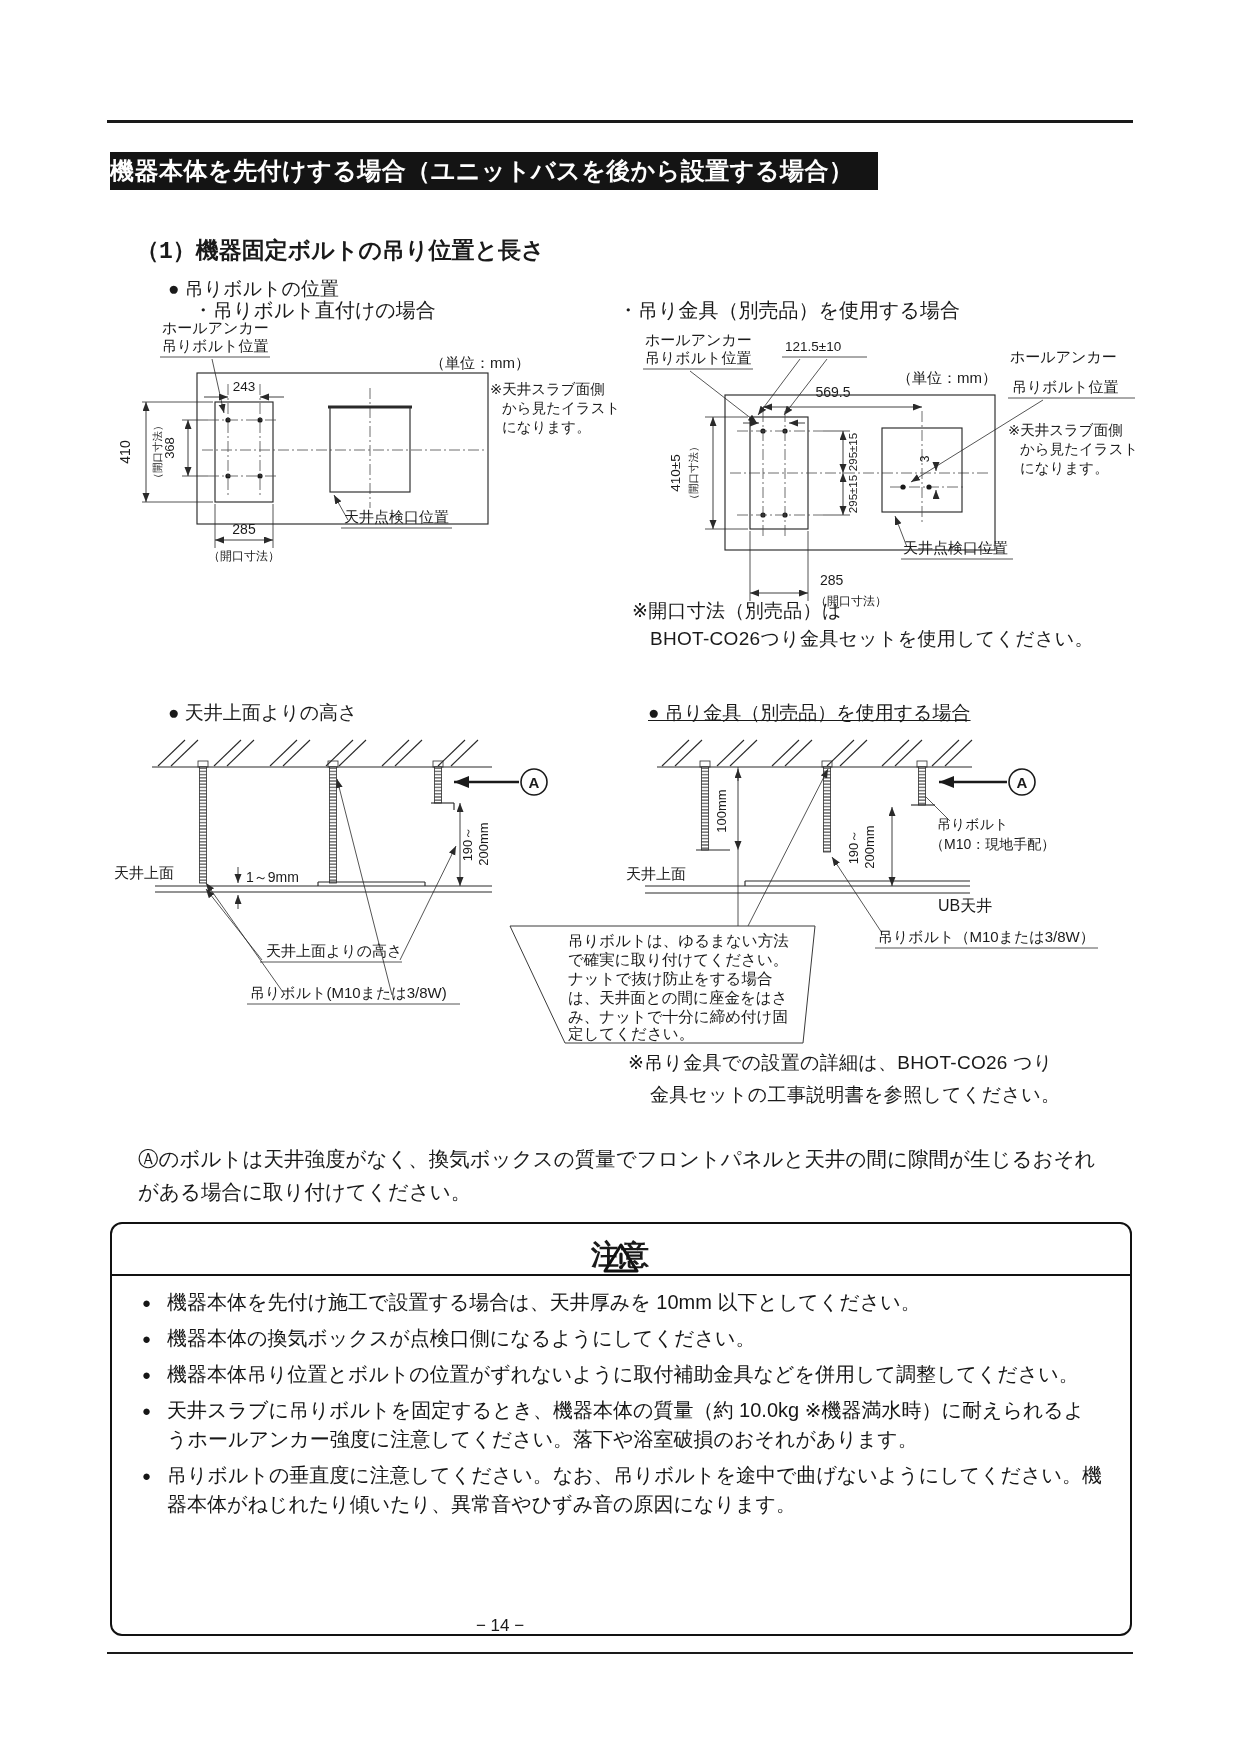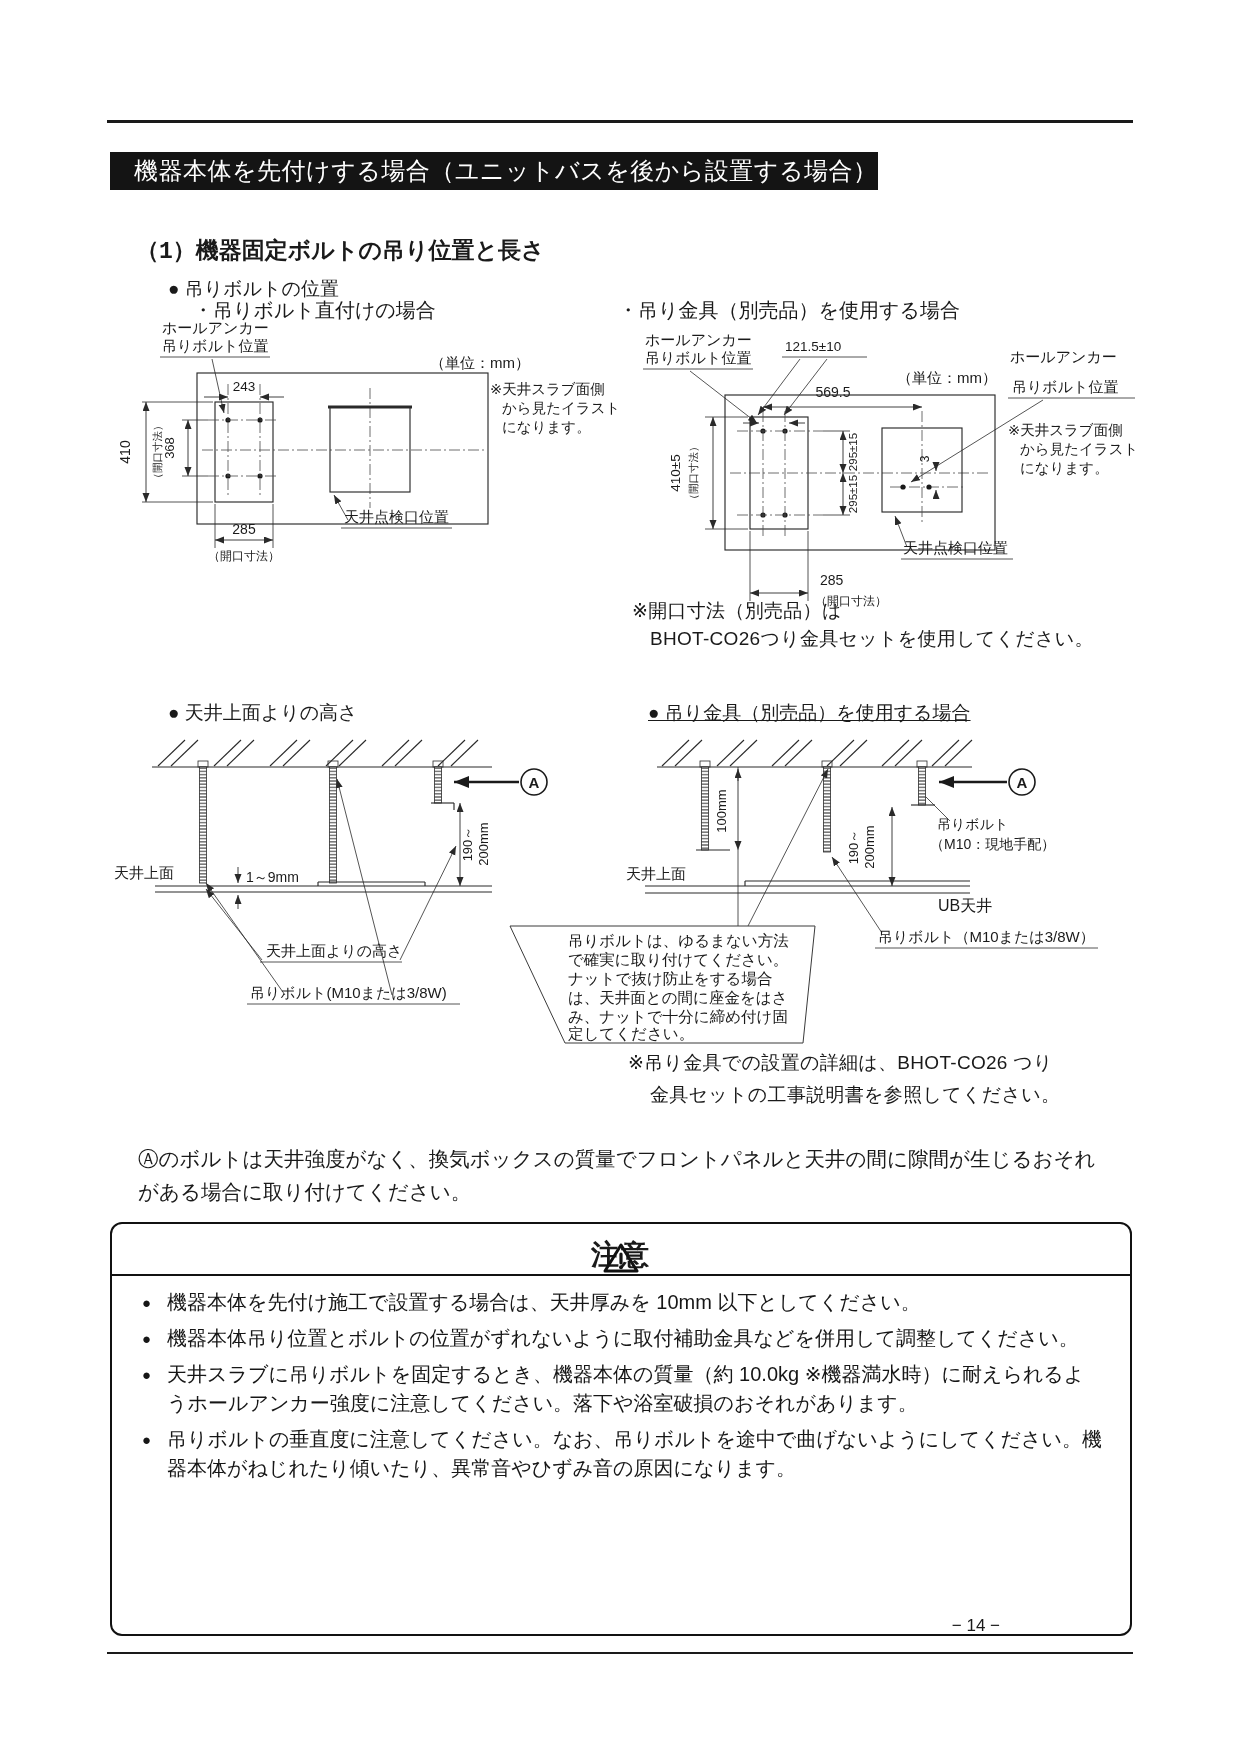--- a/index.html
+++ b/index.html
@@ -5,22 +5,22 @@
   html,body { margin:0; padding:0; background:#e8e8e8; }
   .page {
     position:relative; width:1240px; height:1754px; background:#ffffff;
     margin:0 auto; overflow:hidden;
     font-family:"Liberation Sans","DejaVu Sans",sans-serif; color:#1a1a1a;
   }
   .abs { position:absolute; white-space:nowrap; }
   .rule { position:absolute; background:#1a1a1a; }
   .header-bar {
     position:absolute; left:110px; top:152px; width:768px; height:38px;
-    background:#141414; color:#ffffff; font-size:24px; font-weight:normal;
-    line-height:38px; padding-left:24px; box-sizing:border-box; letter-spacing:.5px;
+    background:#141414; color:#ffffff; font-size:24px; font-weight:bold;
+    line-height:38px; padding-left:0; box-sizing:border-box; letter-spacing:.5px;
   }
   .sec-title { font-size:23px; font-weight:bold; }
   .t19 { font-size:19px; }
   .t20 { font-size:20px; }
   .note-txt { font-size:19px; letter-spacing:.3px; }
   svg { position:absolute; overflow:visible; }
   svg text { font-family:"Liberation Sans","DejaVu Sans",sans-serif; fill:#1a1a1a; }
   .ln   { stroke:#2a2a2a; stroke-width:1.15; fill:none; }
   .lnT  { stroke:#2a2a2a; stroke-width:3;    fill:none; }
   .thin { stroke:#2a2a2a; stroke-width:.8;  fill:none; }
@@ -37,21 +37,21 @@
   }
   .caution-title span { font-size:28px; font-weight:bold; letter-spacing:2px; }
   .caution-list { list-style:none; margin:12px 0 0 0; padding:0 28px 0 30px; }
   .caution-list li {
     position:relative; padding-left:25px; font-size:20px; line-height:29px;
     margin-bottom:7px; color:#161616;
   }
   .caution-list li::before {
     content:"●"; position:absolute; left:0; top:0; font-size:15px; line-height:29px;
   }
-  .pageno { position:absolute; left:0; top:1616px; width:1000px; text-align:right; font-size:17px; }
+  .pageno { position:absolute; left:0; top:1616px; width:1000px; text-align:center; font-size:17px; }
 </style>
 </head>
 <body>
 
 <div class="page">
 
   <div class="rule" style="left:107px; top:120px; width:1026px; height:3px;"></div>
 
   <div class="header-bar">機器本体を先付けする場合（ユニットバスを後から設置する場合）</div>
 
@@ -404,20 +404,21 @@
     <div class="caution-title">
       <svg width="36" height="32" viewBox="0 0 36 32">
         <path d="M18 3 L34 29 L2 29 Z" fill="none" stroke="#111" stroke-width="3" stroke-linejoin="round"></path>
         <line x1="18" y1="12" x2="18" y2="21" stroke="#111" stroke-width="3.2" stroke-linecap="round"></line>
         <circle cx="18" cy="25.3" r="2" fill="#111"></circle>
       </svg>
       <span>注意</span>
     </div>
     <ul class="caution-list">
       <li>機器本体を先付け施工で設置する場合は、天井厚みを 10mm 以下としてください。</li>
+      <li>機器本体の換気ボックスが点検口側になるようにしてください。</li>
       <li>機器本体吊り位置とボルトの位置がずれないように取付補助金具などを併用して調整してください。</li>
       <li>天井スラブに吊りボルトを固定するとき、機器本体の質量（約 10.0kg ※機器満水時）に耐えられるようホールアンカー強度に注意してください。落下や浴室破損のおそれがあります。</li>
       <li>吊りボルトの垂直度に注意してください。なお、吊りボルトを途中で曲げないようにしてください。機器本体がねじれたり傾いたり、異常音やひずみ音の原因になります。</li>
     </ul>
   </div>
 
   <div class="rule" style="left:107px; top:1652px; width:1026px; height:2px;"></div>
   <div class="pageno">− 14 −</div>
 
 </div>

